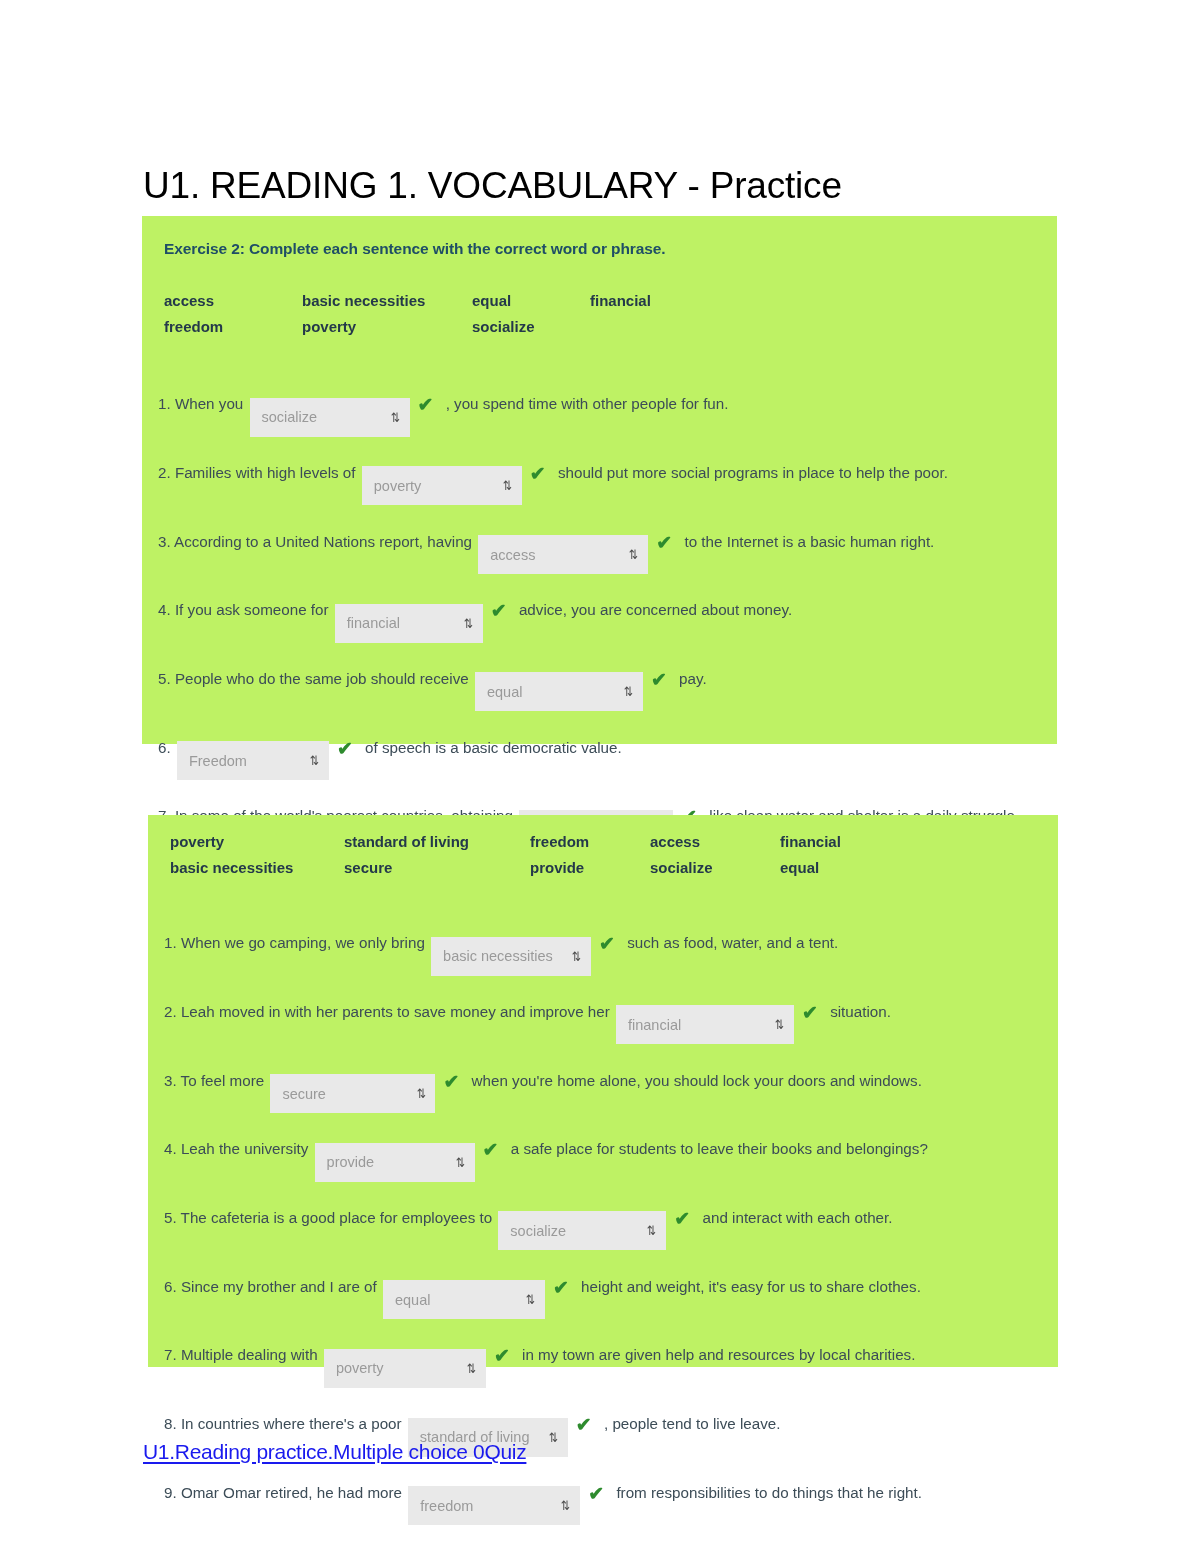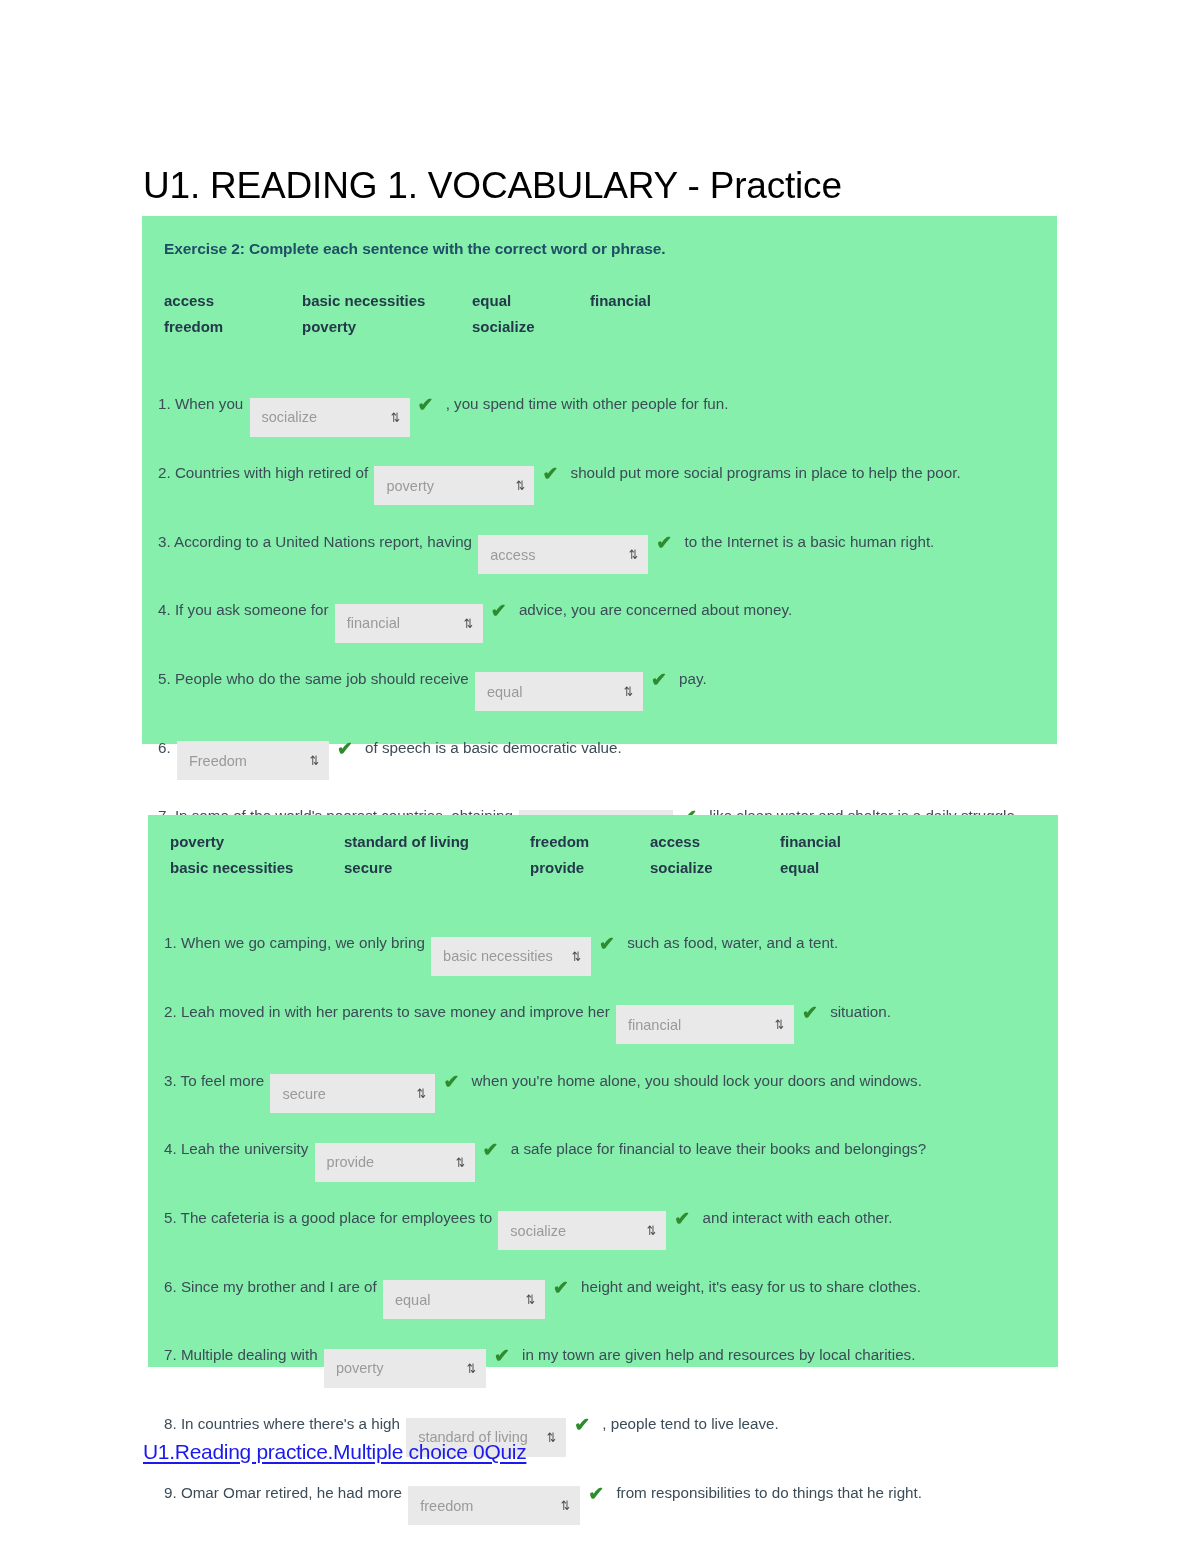--- a/index.html
+++ b/index.html
@@ -12,21 +12,21 @@
   .page { position:relative; width:1200px; height:1394px; }
 
   .page-title {
     position:absolute; left:143px; top:140px;
     font-size:37px; font-weight:400; color:#000000;
     letter-spacing:-0.2px; white-space:nowrap;
   }
 
   .panel {
     position:absolute;
-    background:#86efac;
+    background:#bef264;
     box-sizing:border-box;
   }
   #panel-1 { left:142px; top:216px; width:915px; height:528px; }
   #panel-2 { left:148px; top:815px; width:910px; height:552px; }
 
   .exercise-heading {
     position:absolute; left:22px; top:24px;
     font-size:15.5px; font-weight:bold; color:#1f4e66;
     letter-spacing:-0.1px; white-space:nowrap;
   }
@@ -106,21 +106,21 @@
         <span class="wordbank-item">poverty</span>
         <span class="wordbank-item">socialize</span>
         <span class="wordbank-item"></span>
       </div>
 
     <div class="sentences" id="sentences-1">
         <p class="sentence"><span class="stext">1.</span><span class="stext"> When you </span><span class="select-box" style="width: 160px;">
             <span class="select-label">socialize</span>
             <span class="select-arrow">⇅</span>
           </span><span class="tick">✔</span><span class="stext"> , you spend time with other people for fun.</span></p>
-        <p class="sentence"><span class="stext">2.</span><span class="stext"> Countries with high retired of </span><span class="select-box" style="width: 160px;">
+        <p class="sentence"><span class="stext">2.</span><span class="stext"> Families with high levels of </span><span class="select-box" style="width: 160px;">
             <span class="select-label">poverty</span>
             <span class="select-arrow">⇅</span>
           </span><span class="tick">✔</span><span class="stext"> should put more social programs in place to help the poor.</span></p>
         <p class="sentence"><span class="stext">3.</span><span class="stext"> According to a United Nations report, having </span><span class="select-box" style="width: 170px;">
             <span class="select-label">access</span>
             <span class="select-arrow">⇅</span>
           </span><span class="tick">✔</span><span class="stext"> to the Internet is a basic human right.</span></p>
         <p class="sentence"><span class="stext">4.</span><span class="stext"> If you ask someone for </span><span class="select-box" style="width: 148px;">
             <span class="select-label">financial</span>
             <span class="select-arrow">⇅</span>
@@ -163,34 +163,34 @@
             <span class="select-label">financial</span>
             <span class="select-arrow">⇅</span>
           </span><span class="tick">✔</span><span class="stext"> situation.</span></p>
         <p class="sentence"><span class="stext">3.</span><span class="stext"> To feel more </span><span class="select-box" style="width: 165px;">
             <span class="select-label">secure</span>
             <span class="select-arrow">⇅</span>
           </span><span class="tick">✔</span><span class="stext"> when you're home alone, you should lock your doors and windows.</span></p>
         <p class="sentence"><span class="stext">4.</span><span class="stext"> Leah the university </span><span class="select-box" style="width: 160px;">
             <span class="select-label">provide</span>
             <span class="select-arrow">⇅</span>
-          </span><span class="tick">✔</span><span class="stext"> a safe place for financial to leave their books and belongings?</span></p>
+          </span><span class="tick">✔</span><span class="stext"> a safe place for students to leave their books and belongings?</span></p>
         <p class="sentence"><span class="stext">5.</span><span class="stext"> The cafeteria is a good place for employees to </span><span class="select-box" style="width: 168px;">
             <span class="select-label">socialize</span>
             <span class="select-arrow">⇅</span>
           </span><span class="tick">✔</span><span class="stext"> and interact with each other.</span></p>
         <p class="sentence"><span class="stext">6.</span><span class="stext"> Since my brother and I are of </span><span class="select-box" style="width: 162px;">
             <span class="select-label">equal</span>
             <span class="select-arrow">⇅</span>
           </span><span class="tick">✔</span><span class="stext"> height and weight, it's easy for us to share clothes.</span></p>
         <p class="sentence"><span class="stext">7.</span><span class="stext"> Multiple dealing with </span><span class="select-box" style="width: 162px;">
             <span class="select-label">poverty</span>
             <span class="select-arrow">⇅</span>
           </span><span class="tick">✔</span><span class="stext"> in my town are given help and resources by local charities.</span></p>
-        <p class="sentence"><span class="stext">8.</span><span class="stext"> In countries where there's a high </span><span class="select-box" style="width: 160px;">
+        <p class="sentence"><span class="stext">8.</span><span class="stext"> In countries where there's a poor </span><span class="select-box" style="width: 160px;">
             <span class="select-label">standard of living</span>
             <span class="select-arrow">⇅</span>
           </span><span class="tick">✔</span><span class="stext"> , people tend to live leave.</span></p>
         <p class="sentence"><span class="stext">9.</span><span class="stext"> Omar Omar retired, he had more </span><span class="select-box" style="width: 172px;">
             <span class="select-label">freedom</span>
             <span class="select-arrow">⇅</span>
           </span><span class="tick">✔</span><span class="stext"> from responsibilities to do things that he right.</span></p>
         <p class="sentence"><span class="stext">10.</span><span class="stext"> Having </span><span class="tick">✔</span><span class="stext"> to a variety of public transportation options makes it easy to live without a car.</span></p>
       </div>
   </section>

